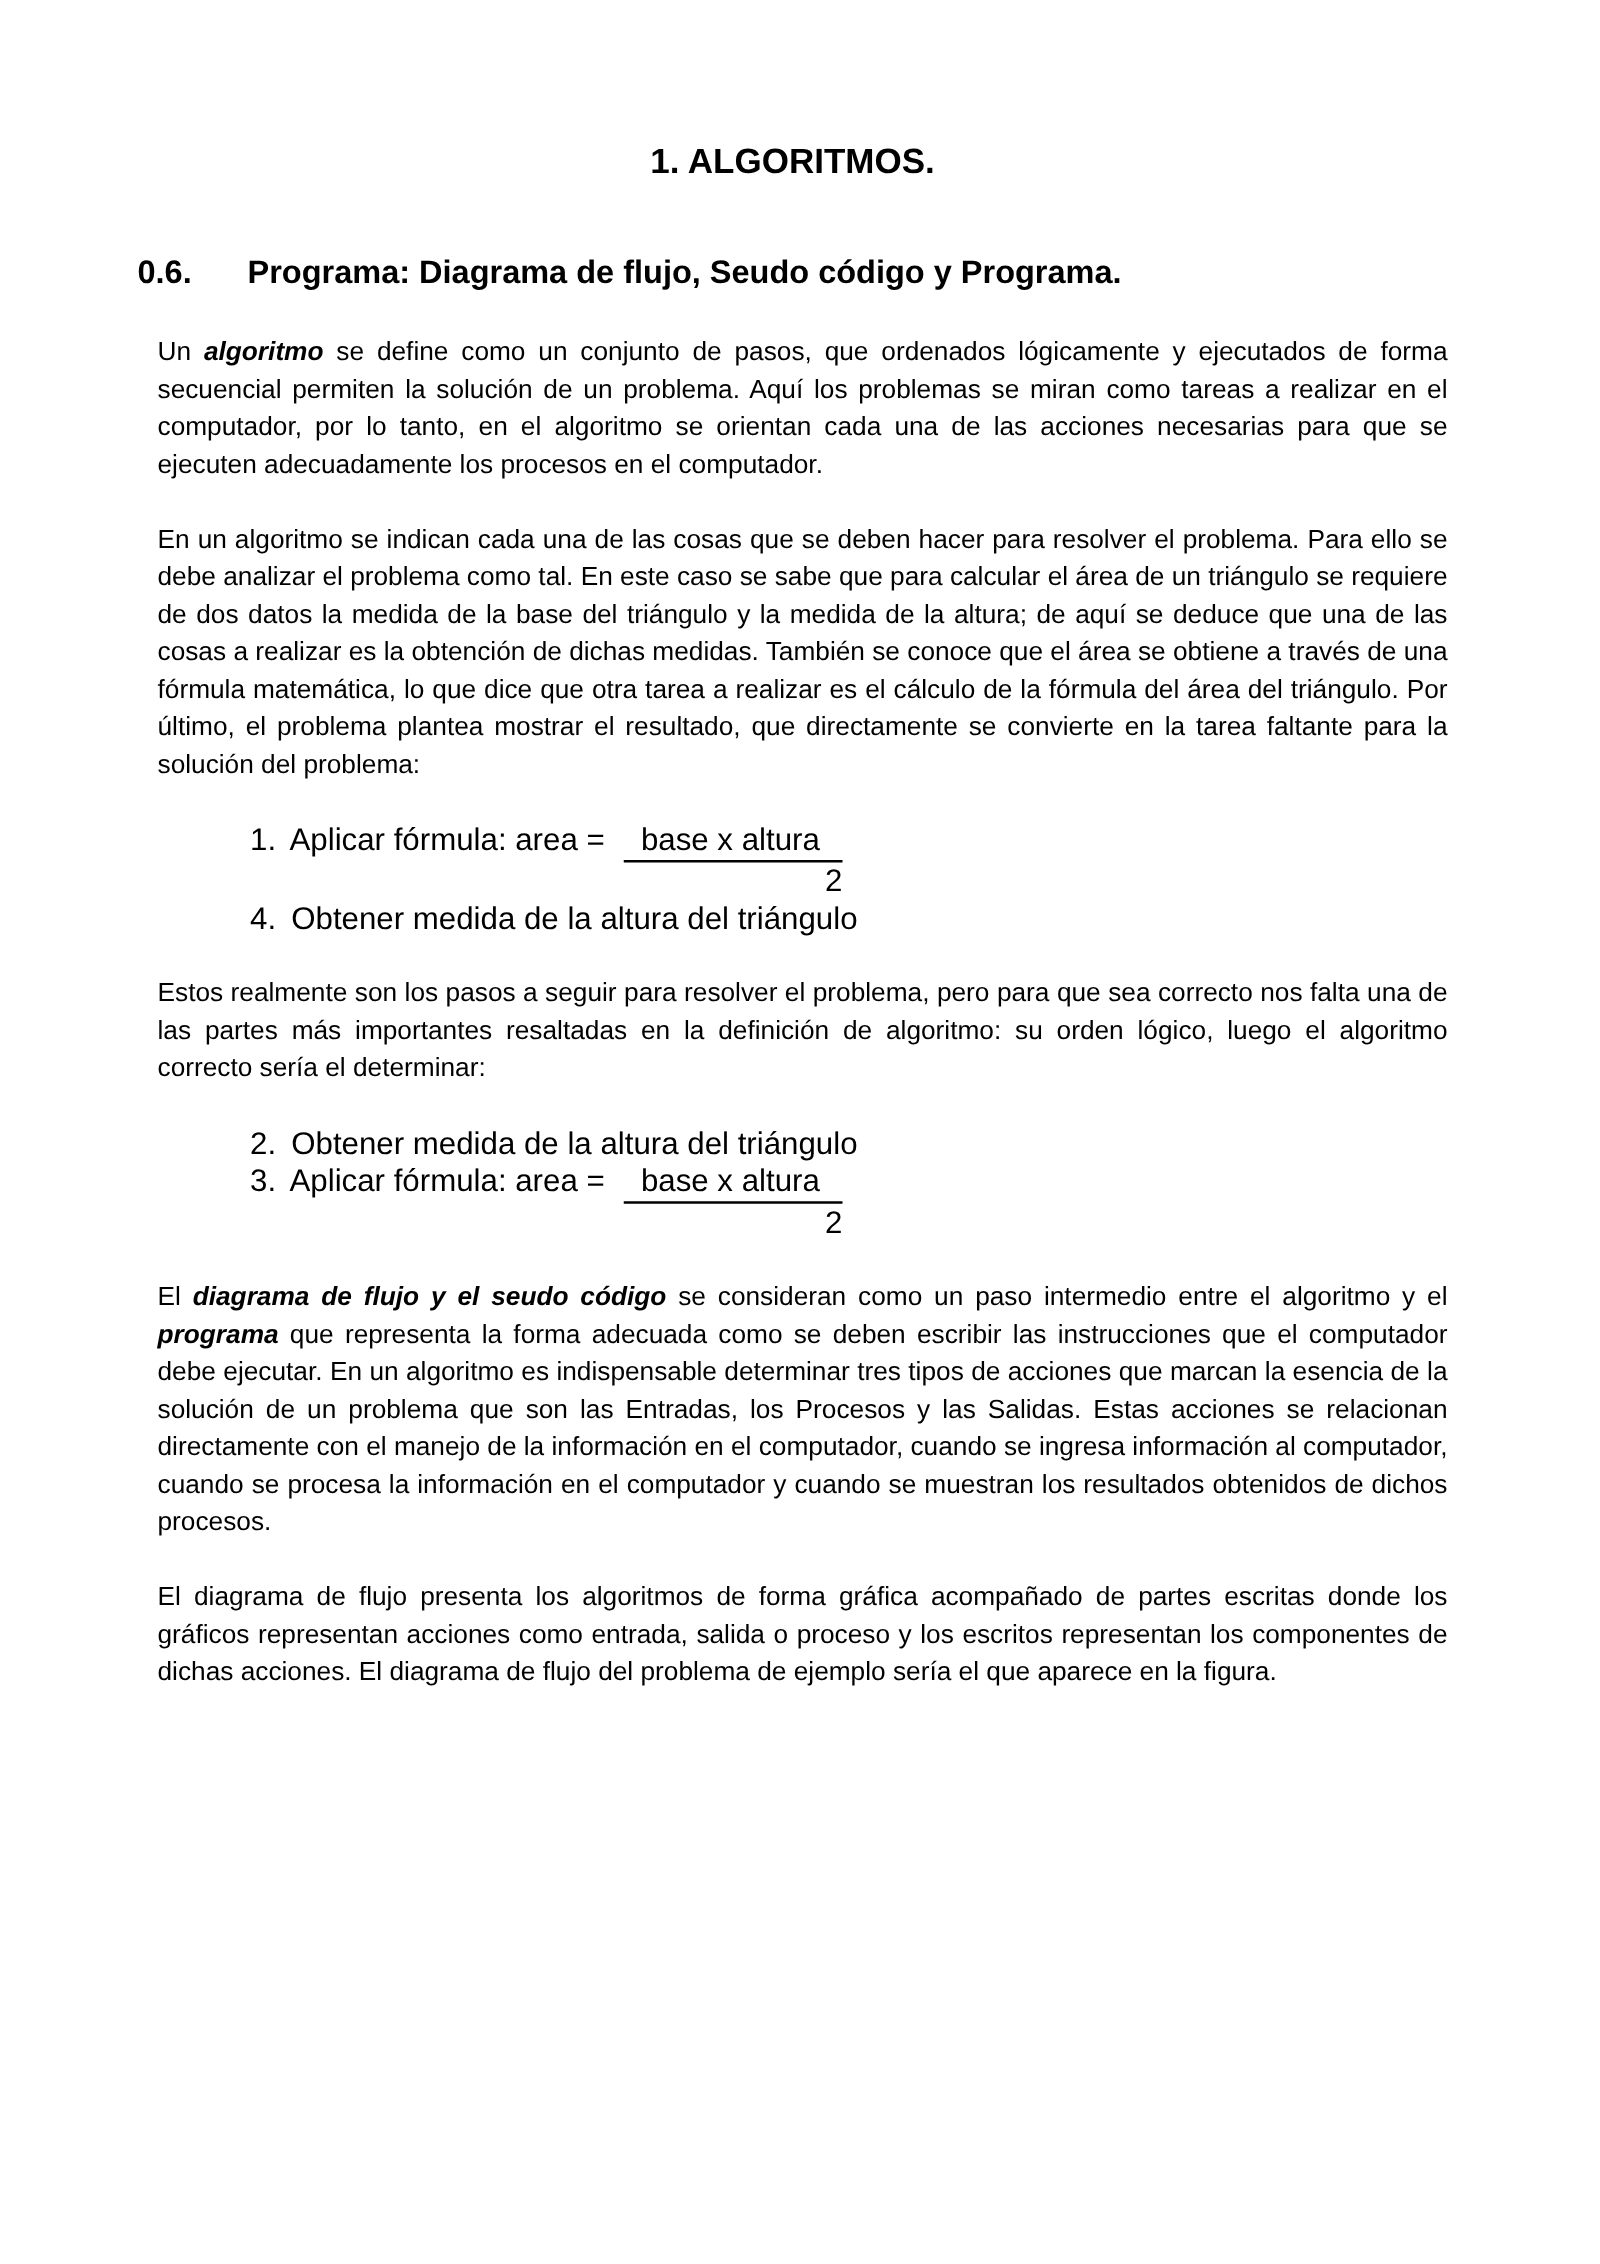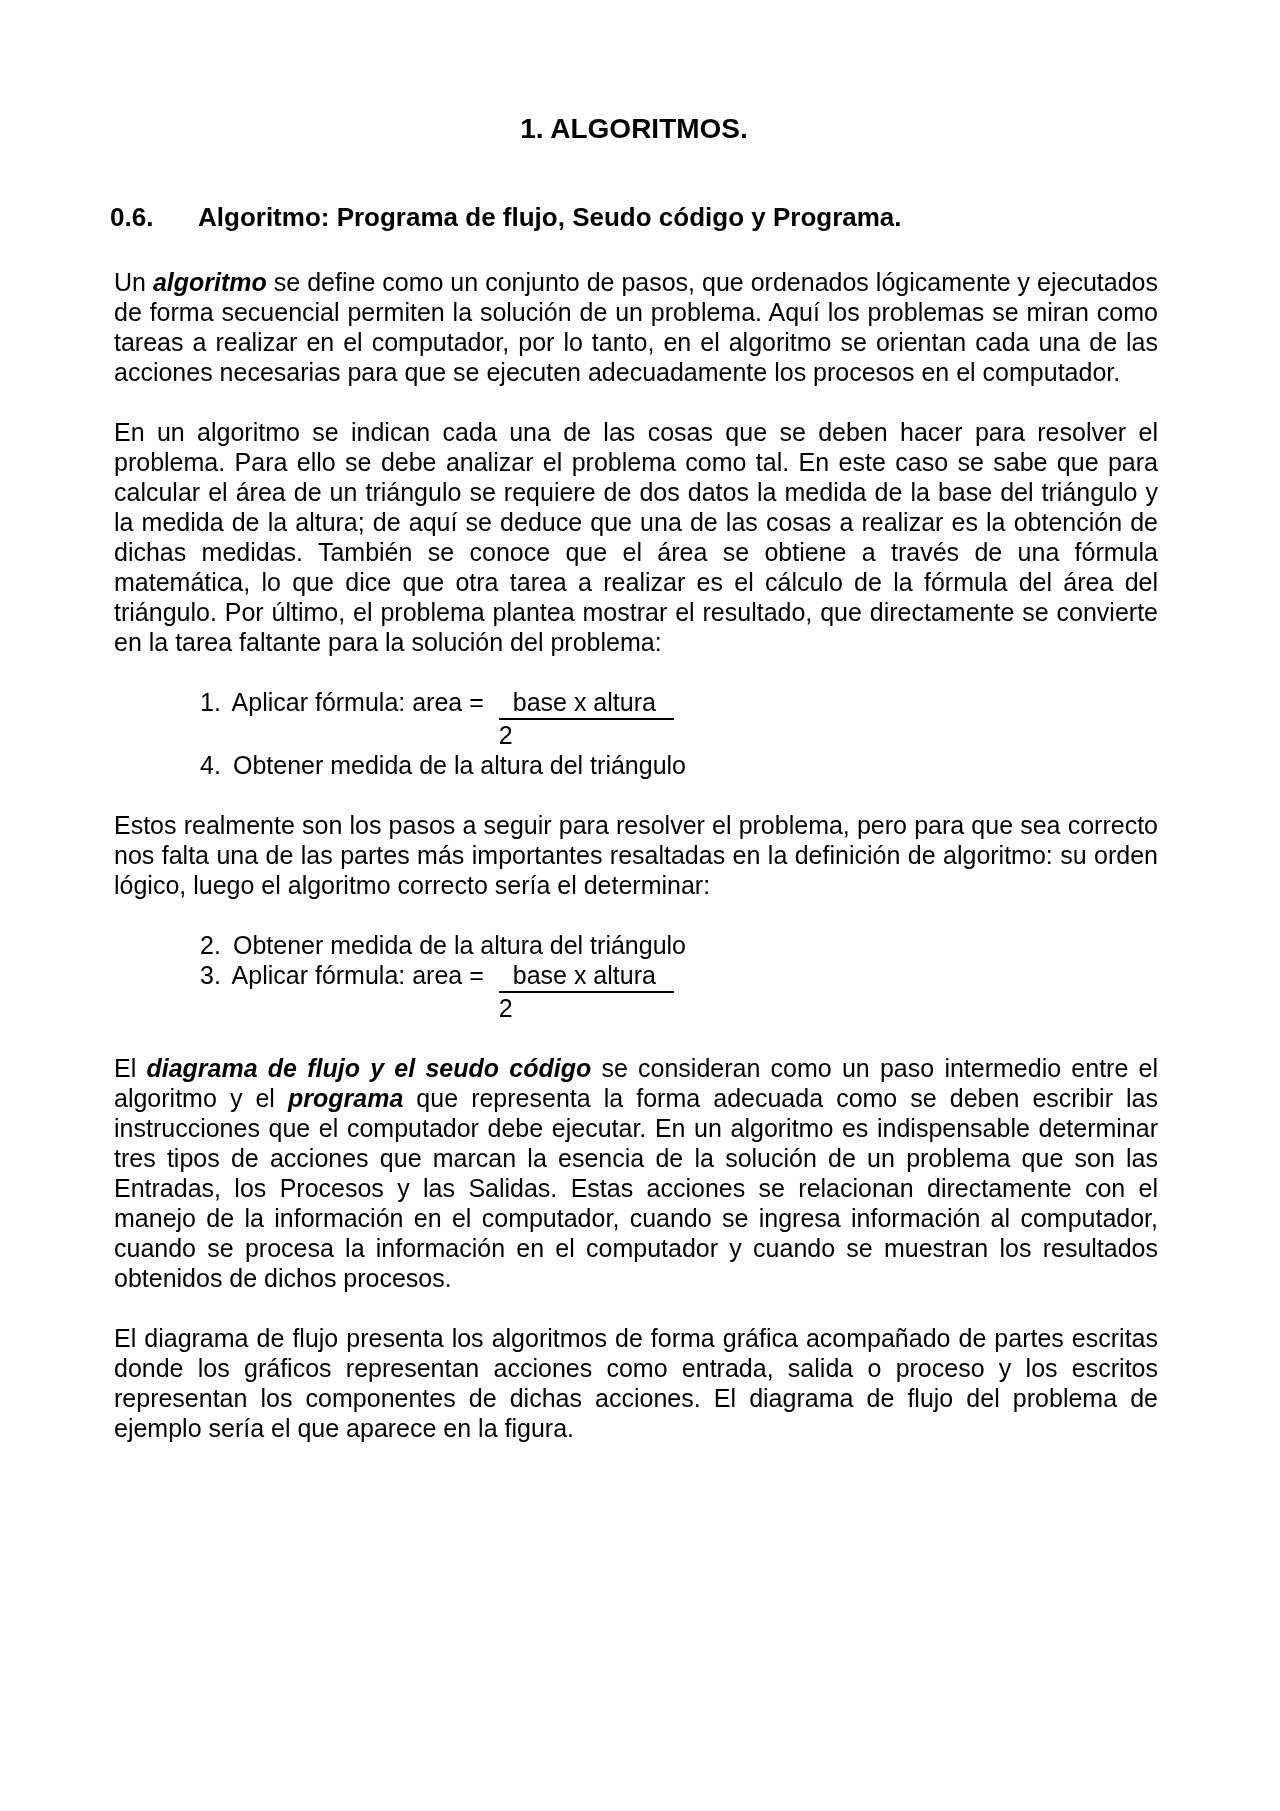--- a/index.html
+++ b/index.html
@@ -26,57 +26,57 @@
   }
   .heading {
     font-weight: bold;
     font-size: 26px;
     line-height: 30px;
     margin: 0 0 35px 0;
     white-space: nowrap;
   }
   .h-num { display: inline-block; width: 88px; }
   p.body {
-    font-size: 25px;
+    font-size: 21px;
     line-height: 30px;
     text-align: justify;
-    margin: 0 0 30px 4px;
+    margin: 0 0 30px 16px;
   }
   .em { font-weight: bold; font-style: italic; }
   .list { margin: 0 0 30px 0; }
   .li {
     font-size: 25px;
     line-height: 30px;
     padding-left: 90px;
     text-align: left;
   }
   .li-num { display: inline-block; min-width: 26px; }
   .fraction {
     display: inline-block;
-    text-align: left;
+    text-align: right;
     vertical-align: top;
     margin-left: 8px;
   }
   .fr-num {
     display: block;
     border-bottom: 2px solid #000;
     padding: 0 18px 1px 14px;
   }
   .fr-den { display: block; }
   .sp-before-flow { margin-top: 20px; }
 </style>
 </head>
 <body>
 
 <div class="page">
 
   <h1 class="title">1. ALGORITMOS.</h1>
 
   <h2 class="heading">
-    <span class="h-num">0.6.</span><span>Algoritmo: Programa de flujo, Seudo código y Programa.</span>
+    <span class="h-num">0.6.</span><span>Programa: Diagrama de flujo, Seudo código y Programa.</span>
   </h2>
 
   <p class="body"><span>Un </span><span class="em">algoritmo</span><span> se define como un conjunto de pasos, que ordenados lógicamente y ejecutados de forma secuencial permiten la solución de un problema. Aquí los problemas se miran como tareas a realizar en el computador, por lo tanto, en el algoritmo se orientan cada una de las acciones necesarias para que se ejecuten adecuadamente los procesos en el computador.</span></p>
 
 
   <p class="body"><span>En un algoritmo se indican cada una de las cosas que se deben hacer para resolver el problema. Para ello se debe analizar el problema como tal. En este caso se sabe que para calcular el área de un triángulo se requiere de dos datos la medida de la base del triángulo y la medida de la altura; de aquí se deduce que una de las cosas a realizar es la obtención de dichas medidas. También se conoce que el área se obtiene a través de una fórmula matemática, lo que dice que otra tarea a realizar es el cálculo de la fórmula del área del triángulo. Por último, el problema plantea mostrar el resultado, que directamente se convierte en la tarea faltante para la solución del problema:</span></p>
 
   <div class="list">
     <div class="li">
       <span class="li-num">1.</span>

